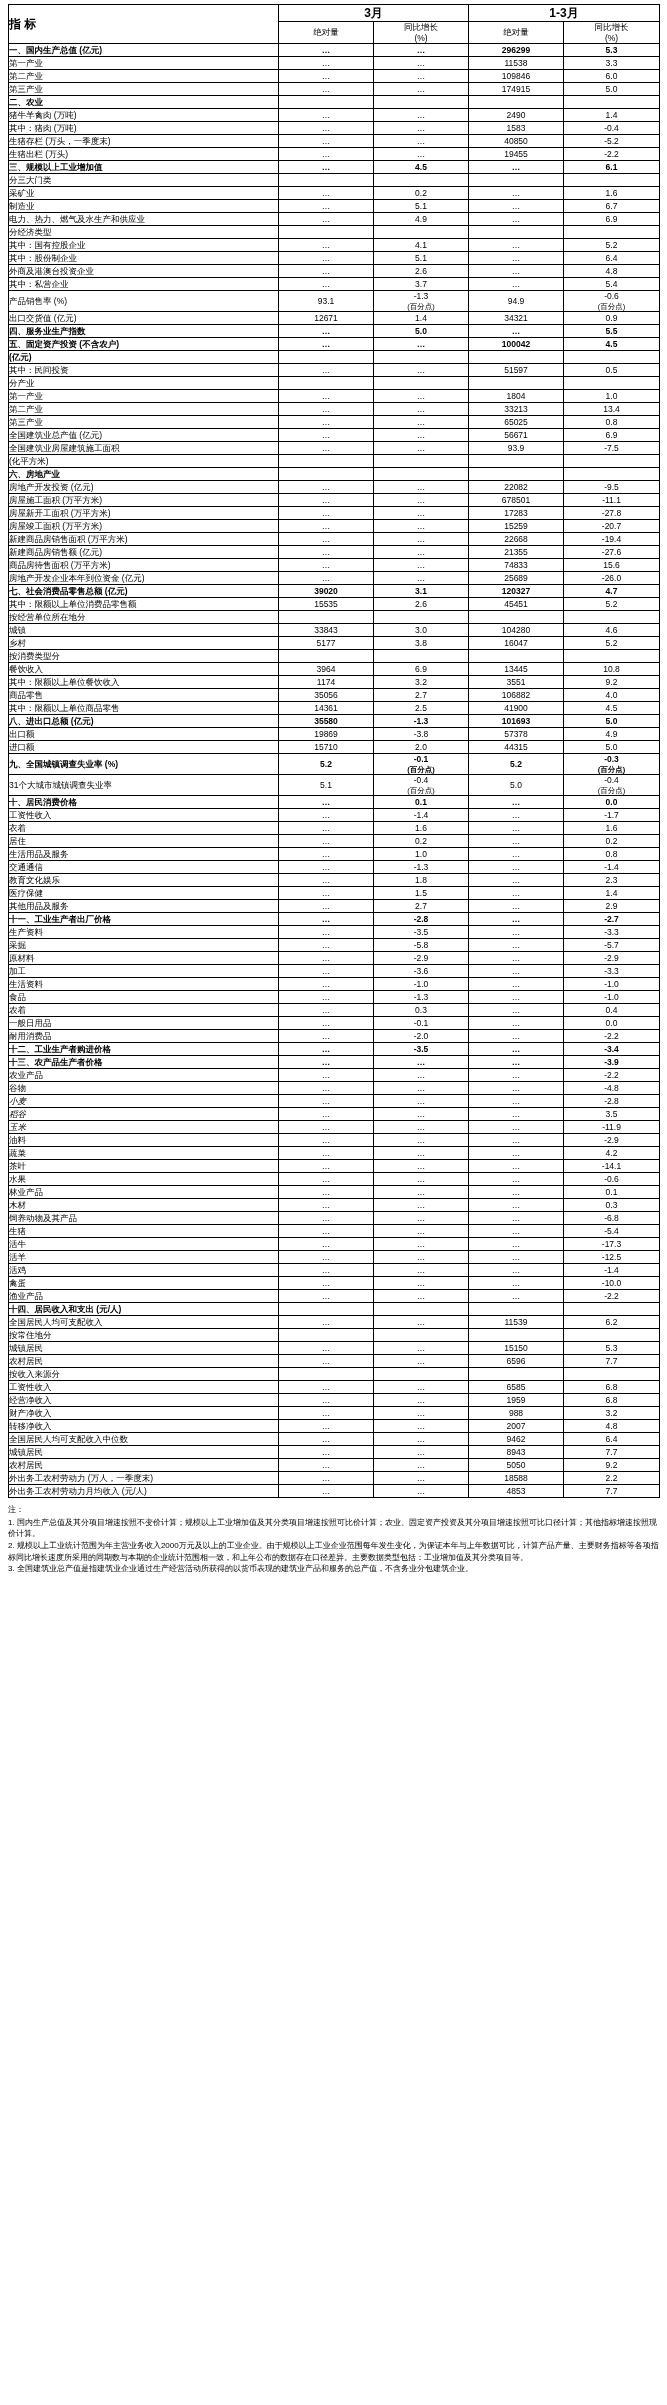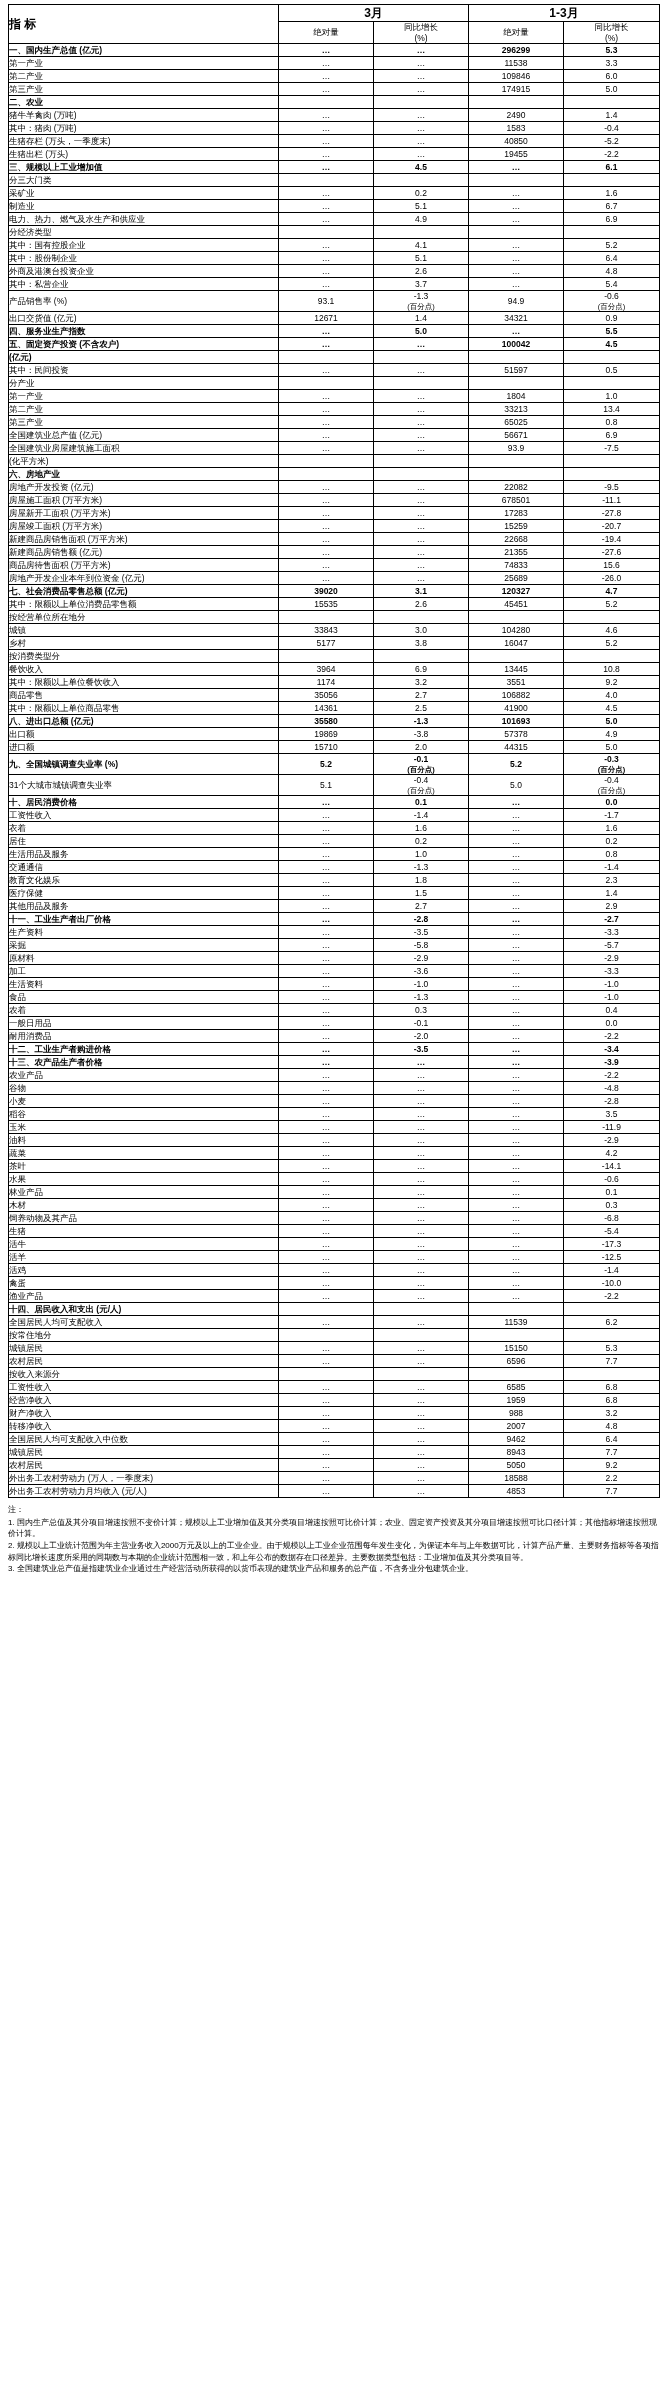--- a/index.html
+++ b/index.html
@@ -10,21 +10,21 @@
   .c-ind{width:270px;padding-left:3px;padding-right:2px;text-align:left;}
   .c-num{width:95px;text-align:center;}
   thead th{font-weight:bold;text-align:center;height:16px;font-size:12px;}
   thead th.sub{font-weight:normal;font-size:8.5px;height:15px;}
   tr.r{height:13px;}
   td.val{text-align:center;}
   .b{font-weight:bold;}
   .ind1{padding-left:3px;}
   .ind2{padding-left:12px;}
   .ind3{padding-left:22px;margin-left:40px;}
-  .ind4{padding-left:32px;}
+  .ind4{padding-left:32px;font-style:italic;}
   .smallnote{font-size:7.5px;}
   .notes{width:651px;margin-top:6px;font-size:8px;line-height:1.45;}
   .notes .nt-title{margin-bottom:1px;}
   .notes div{white-space:normal;}
 </style>
 </head>
 <body>
 
 <div id="page">
   <table class="stat">

